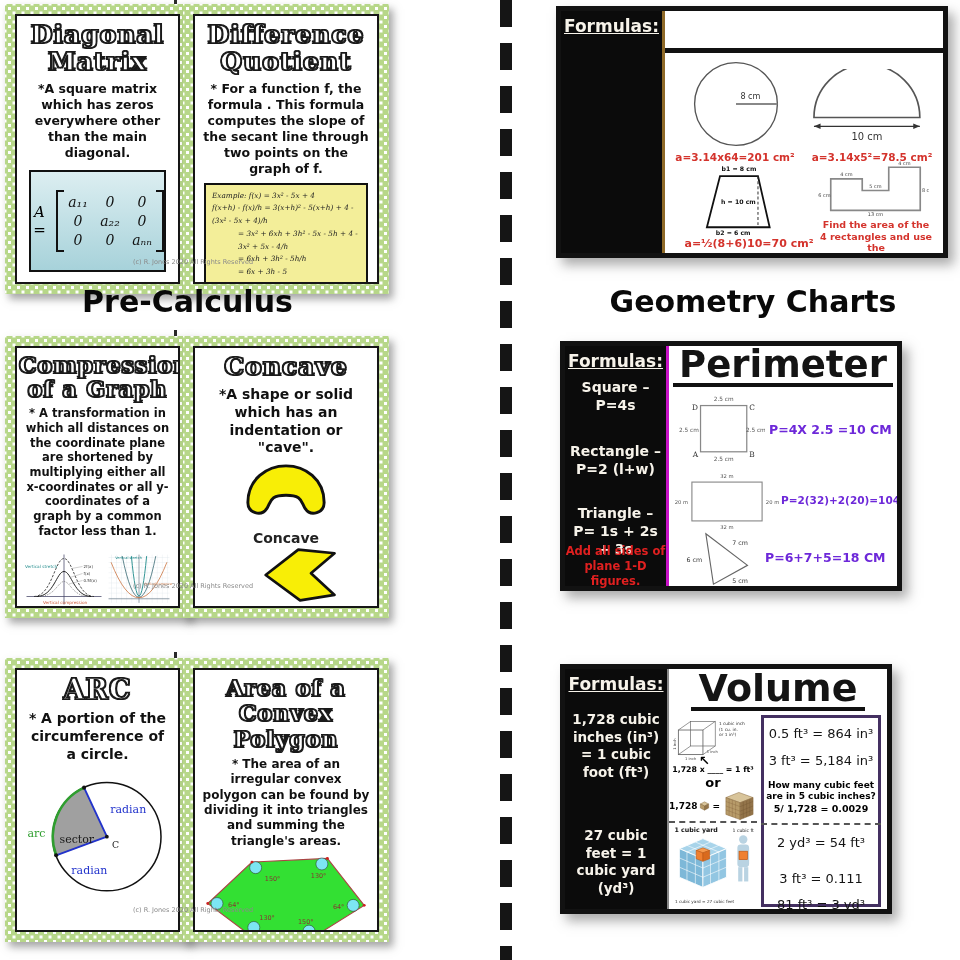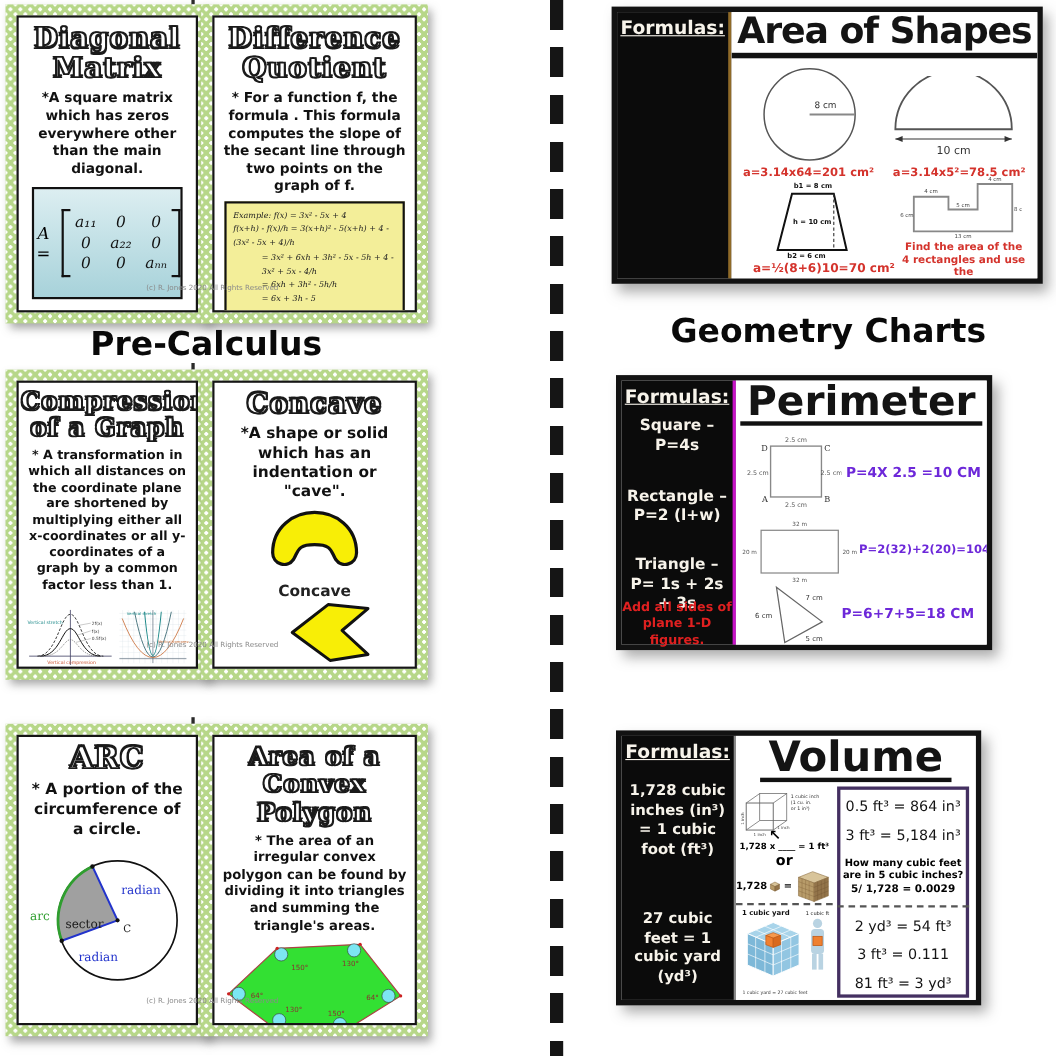--- a/index.html
+++ b/index.html
@@ -111,21 +111,21 @@
         <div>Example:  f(x) = 3x² - 5x + 4</div>
         <div>f(x+h) - f(x)/h  =  3(x+h)² - 5(x+h) + 4 - (3x² - 5x + 4)/h</div>
         <div style="padding-left:26px">=  3x² + 6xh + 3h² - 5x - 5h + 4 - 3x² + 5x - 4/h</div>
         <div style="padding-left:26px">=  6xh + 3h² - 5h/h</div>
         <div style="padding-left:26px">=  6x + 3h - 5</div>
       </div>
     </div>
   </div>
   <div class="copyright" style="left:98px;top:258px">(c) R. Jones 2020   All Rights Reserved</div>
 
-  <div class="group-label" style="left:0;top:296px;width:375px">Pre-Calculus</div>
+  <div class="group-label" style="left:0;top:284px;width:375px">Pre-Calculus</div>
   <div class="group-label" style="left:556px;top:284px;width:394px">Geometry Charts</div>
 
   <div class="cutline" style="left:174px;top:330px;height:276px"></div>
 
   <div class="vcard" style="left:5px;top:336px;width:165px;height:262px">
     <div class="vcard-inner">
       <div class="vtitle" style="font-size:22px">Compression of a Graph</div>
       <div class="vdef" style="font-size:11.5px">* A transformation in which all distances on the coordinate plane are shortened by multiplying either all x-coordinates or all y-coordinates of a graph by a common factor less than 1.</div>
       <div style="display:flex;justify-content:center;gap:2px">
         <svg width="80" height="76" viewBox="0 0 160 110">
@@ -228,21 +228,20 @@
       </svg>
     </div>
   </div>
   <div class="copyright" style="left:98px;top:906px">(c) R. Jones 2020   All Rights Reserved</div>
 
   <div class="chart" style="left:556px;top:6px;width:392px;height:252px">
     <div class="chart-side" style="border-right:3px solid #8f6a28">
       <div class="side-title">Formulas:</div>
     </div>
     <div class="chart-main">
-      <div class="chart-title" style="font-size:33px;letter-spacing:-1px">Area of Shapes</div>
       <div style="position:absolute;left:0;right:0;top:37px;height:5px;background:#111"></div>
       <svg class="abs" style="left:26px;top:48px" width="90" height="90" viewBox="0 0 100 100">
         <circle cx="50" cy="50" r="46" fill="#fff" stroke="#555" stroke-width="1.5"></circle>
         <line x1="50" y1="50" x2="96" y2="50" stroke="#888" stroke-width="2"></line>
         <text x="66" y="44" font-size="9" fill="#333" text-anchor="middle">8 cm</text>
       </svg>
       <svg class="abs" style="left:142px;top:58px" width="122" height="75" viewBox="0 0 110 68">
         <path d="M6,44 A48,48 0 0,1 102,44 Z" fill="#fff" stroke="#555" stroke-width="1.5"></path>
         <line x1="6" y1="52" x2="102" y2="52" stroke="#333" stroke-width="1"></line>
         <polygon points="6,52 12,49.5 12,54.5" fill="#333"></polygon>
@@ -397,19 +396,19 @@
       </svg>
 
       <div class="abs" style="left:92px;top:46px;width:120px;height:192px;border:3px solid #443061;box-sizing:border-box;background:#fff;text-align:center">
         <div class="vol-ex" style="margin-top:8px">0.5 ft³ = 864 in³</div>
         <div class="vol-ex" style="margin-top:12px">3 ft³ = 5,184 in³</div>
         <div style="margin-top:12px;font-size:9px;font-weight:800;line-height:1.25">How many cubic feet</div>
         <div style="font-size:9px;font-weight:800;line-height:1.25">are in 5 cubic inches?</div>
         <div style="font-size:9.5px;font-weight:800">5/ 1,728 = 0.0029</div>
         <div style="margin:9px -3px 0 -3px;border-top:2.5px dashed #555"></div>
         <div class="vol-ex" style="margin-top:10px">2 yd³ = 54 ft³</div>
-        <div class="vol-ex" style="margin-top:11px">3 ft³ = 0.111</div>
+        <div class="vol-ex" style="margin-top:21px">3 ft³ = 0.111</div>
         <div class="vol-ex" style="margin-top:11px">81 ft³ = 3 yd³</div>
       </div>
     </div>
   </div>
 
 </div>
 
 </body></html>

